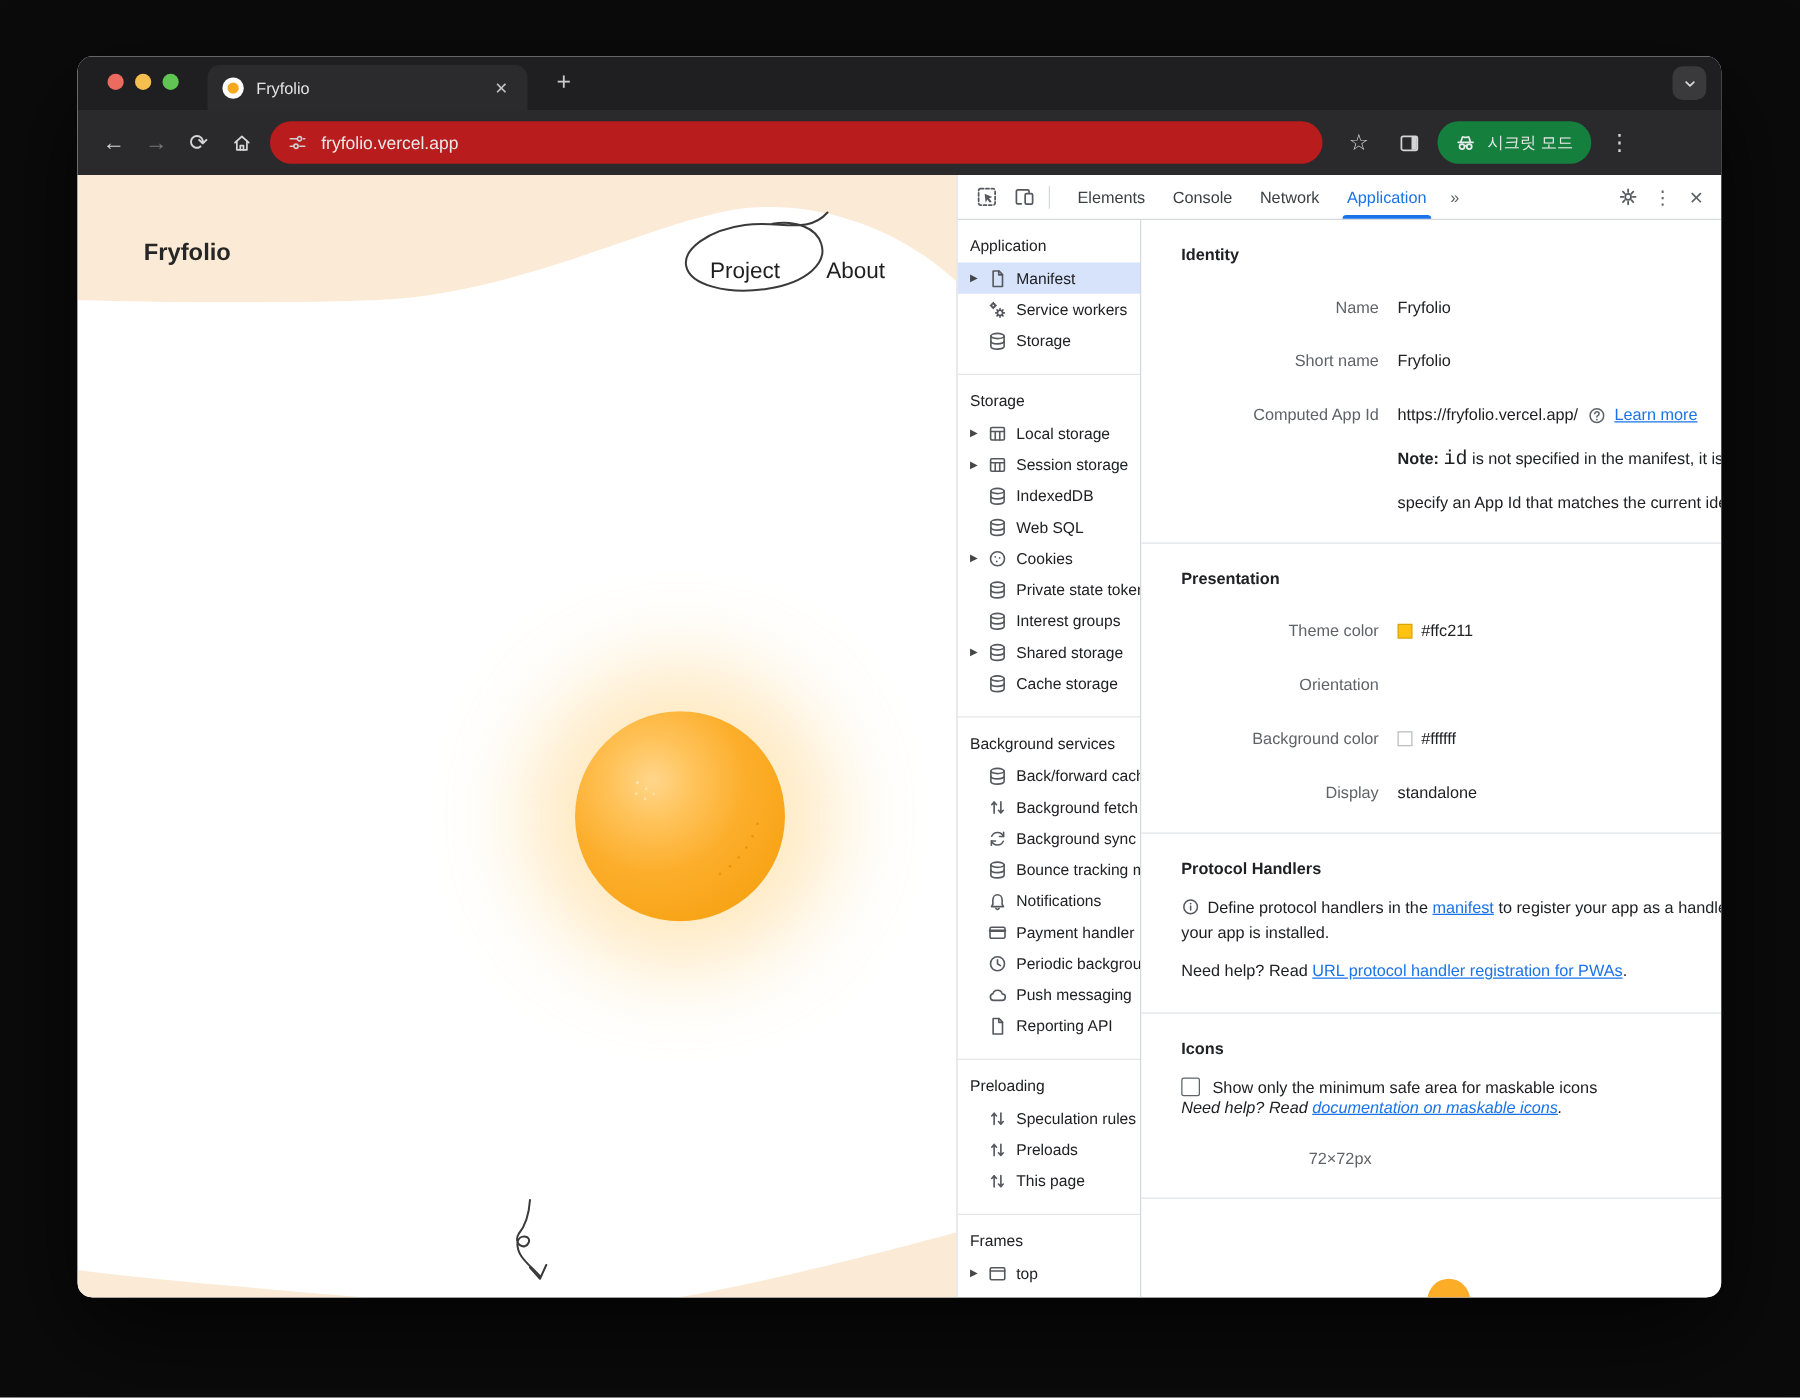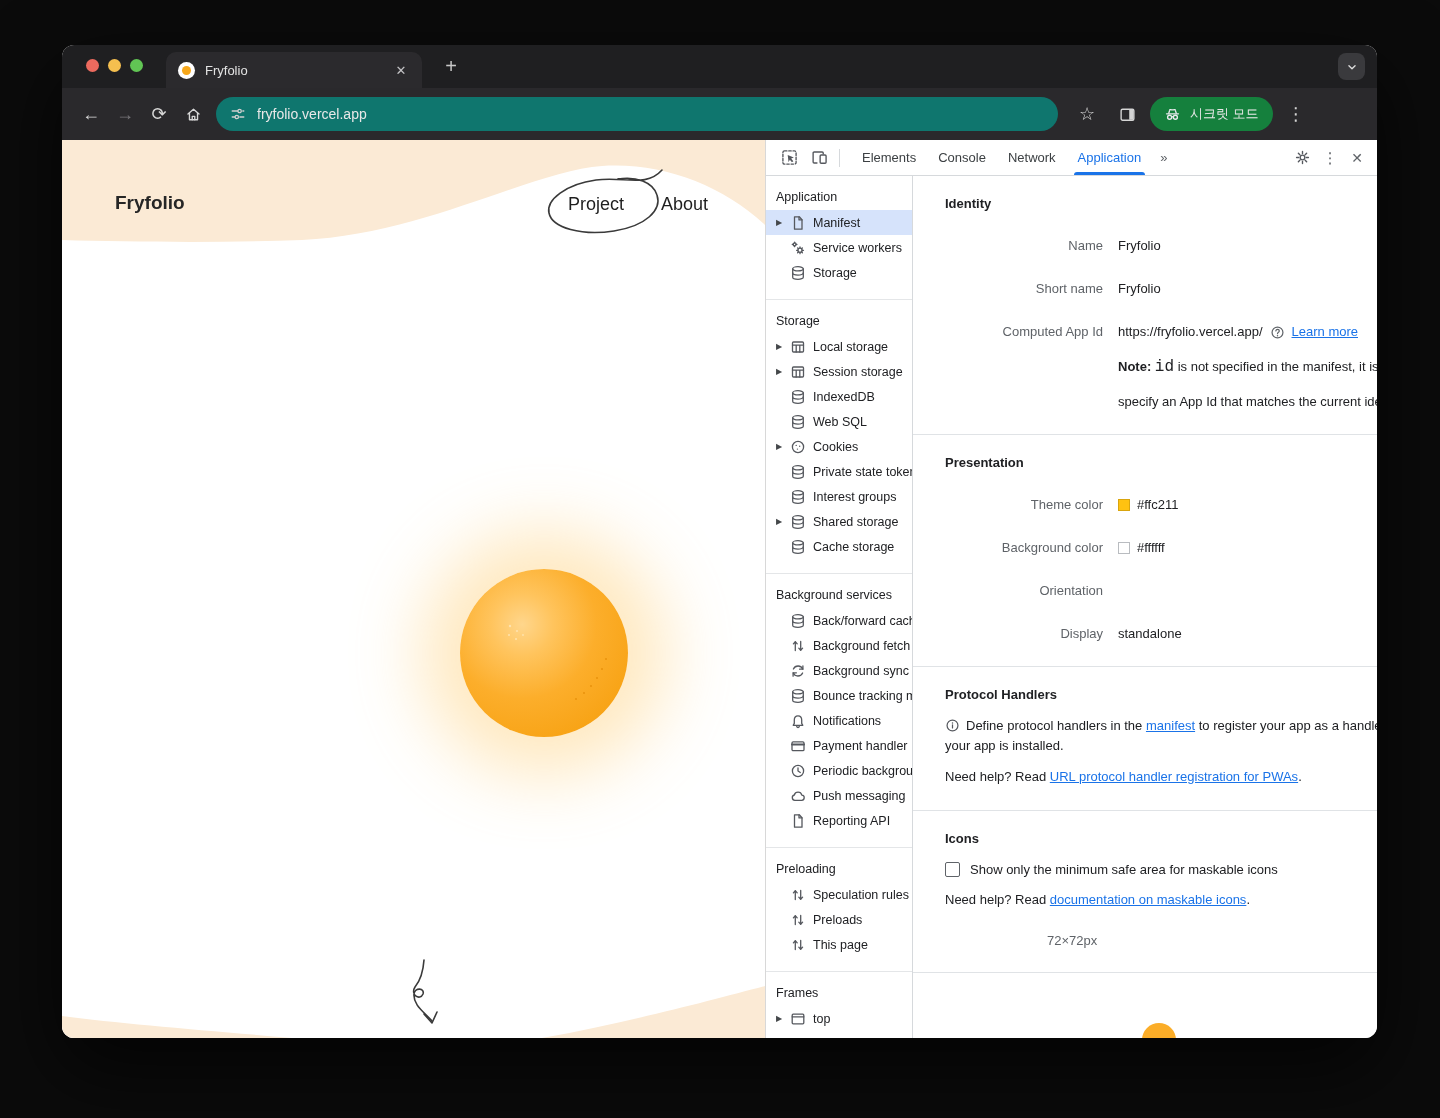--- a/index.html
+++ b/index.html
@@ -19,33 +19,33 @@
   .tab-title{color:#e3e3e3;font-size:13px;margin-left:10px;flex:1;}
   .tab-close{color:#c2c2c4;font-size:13px;width:18px;text-align:center;}
   .newtab{position:absolute;left:376px;top:8px;width:26px;height:26px;color:#c9c9c9;font-size:20px;
           display:flex;align-items:center;justify-content:center;}
   .tab-chevron{position:absolute;right:12px;top:8px;width:27px;height:27px;border-radius:8px;background:#3a3a3d;
           display:flex;align-items:center;justify-content:center;color:#d9d9d9;font-size:12px;}
   .toolbar{height:52px;background:#2a292c;display:flex;align-items:center;padding:0 12px;}
   .tb-ic{width:34px;height:34px;display:flex;align-items:center;justify-content:center;color:#d6d6d6;
          font-size:18px;border-radius:50%;flex:none;}
   .tb-ic.dim{color:#77767a;}
-  .urlbar{width:842px;height:34px;background:#0f766e;border-radius:17px;display:flex;align-items:center;
+  .urlbar{width:842px;height:34px;background:#b91c1c;border-radius:17px;display:flex;align-items:center;
           padding:0 14px;margin:0 10px 0 6px;gap:11px;box-sizing:border-box;flex:none;}
   .url-text{color:#e8e8e8;font-size:14px;}
   .tb-right{display:flex;align-items:center;margin-left:2px;gap:6px;}
   .incog{height:34px;background:#15803d;border-radius:17px;display:flex;align-items:center;gap:9px;
          padding:0 14px;color:#e8e8e8;font-size:13px;}
   
   .content{position:absolute;left:0;top:95px;right:0;bottom:0;display:flex;}
   
   .site{width:703px;flex:none;position:relative;background:#fff;overflow:hidden;}
   .blobs{position:absolute;inset:0;}
   .logo{position:absolute;left:53px;top:52px;font-size:19px;font-weight:700;color:#262626;}
-  .nav{position:absolute;left:506px;top:54px;display:flex;gap:37px;font-size:18px;color:#1f1f1f;}
+  .nav{position:absolute;left:506px;top:66px;display:flex;gap:37px;font-size:18px;color:#1f1f1f;}
   .doodle-circle{position:absolute;left:476px;top:24px;}
   .yolk{position:absolute;left:398px;top:429px;width:168px;height:168px;border-radius:50%;
         background:radial-gradient(circle at 37% 33%, #ffd68c 0%, #ffc45d 20%, #fcae2b 48%, #f8a417 76%, #ef9c0f 100%);
         box-shadow:0 0 70px 38px rgba(255,203,110,.45);}
   .yolk svg{position:absolute;inset:0;}
   .doodle-arrow{position:absolute;left:332px;top:816px;}
   
   .devtools{flex:1;background:#fff;display:flex;flex-direction:column;border-left:1px solid #d8d8d8;min-width:0;}
   .dt-toolbar{height:35px;flex:none;border-bottom:1px solid #d6d9dc;display:flex;align-items:center;padding-left:8px;}
   .dt-tb-ic{width:30px;height:28px;display:flex;align-items:center;justify-content:center;color:#5f6368;}
@@ -551,29 +551,29 @@
           <div class="sec">
             <div class="sec-h">Presentation</div>
             <div class="kv">
               <span class="k">Theme color</span>
               <span class="v">
                 <span class="swatch theme"></span>
                 <span>#ffc211</span>
               </span>
             </div>
             <div class="kv">
+              <span class="k">Orientation</span>
+              <span class="v"></span>
+            </div>
+            <div class="kv">
               <span class="k">Background color</span>
               <span class="v">
                 <span class="swatch bg"></span>
                 <span>#ffffff</span>
               </span>
-            </div>
-            <div class="kv">
-              <span class="k">Orientation</span>
-              <span class="v"></span>
             </div>
             <div class="kv">
               <span class="k">Display</span>
               <span class="v">standalone</span>
             </div>
           </div>
 
           <div class="sec">
             <div class="sec-h">Protocol Handlers</div>
             <div class="para"><svg class="ic info" width="15" height="15">
@@ -582,21 +582,21 @@
             <div class="para" style="margin-top:2px;">your app is installed.</div>
             <div class="para" style="margin-top:13px;"><span>Need help? Read </span><a class="lnk">URL protocol handler registration for PWAs</a><span>.</span></div>
           </div>
 
           <div class="sec">
             <div class="sec-h">Icons</div>
             <div class="chk-row">
               <span class="chk"></span>
               <span>Show only the minimum safe area for maskable icons</span>
             </div>
-            <div class="para" style="margin-top:14px;"><span>Need help? Read </span><a class="lnk">documentation on maskable icons</a><span>.</span></div>
+            <div class="para" style="margin-top:0;font-style:italic;"><span>Need help? Read </span><a class="lnk">documentation on maskable icons</a><span>.</span></div>
             <div class="size-label">72×72px</div>
           </div>
 
           <div class="app-icon"></div>
         </div>
       </div>
     </div>
   </div>
 </div>
 

